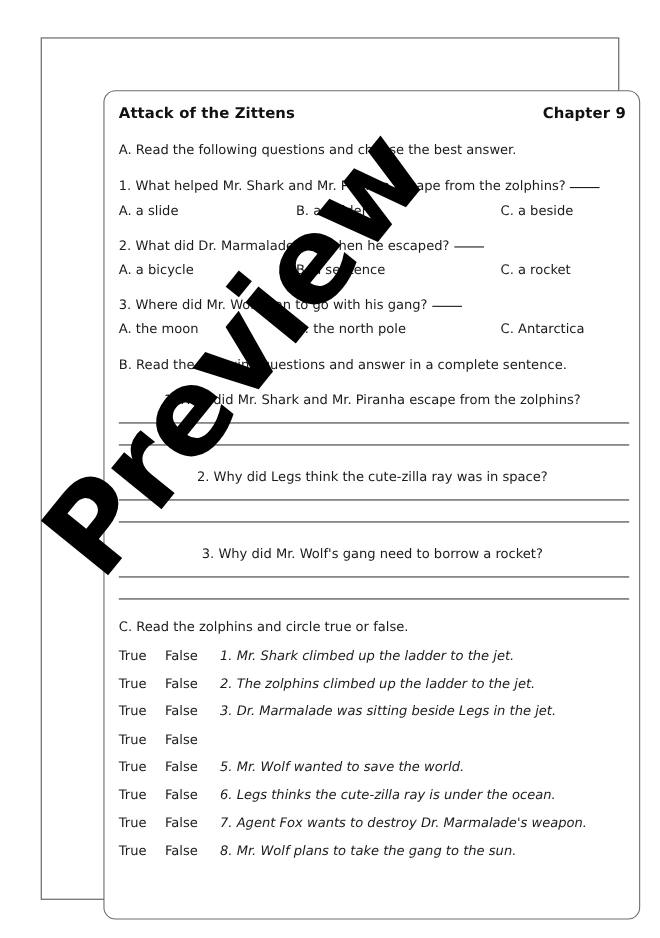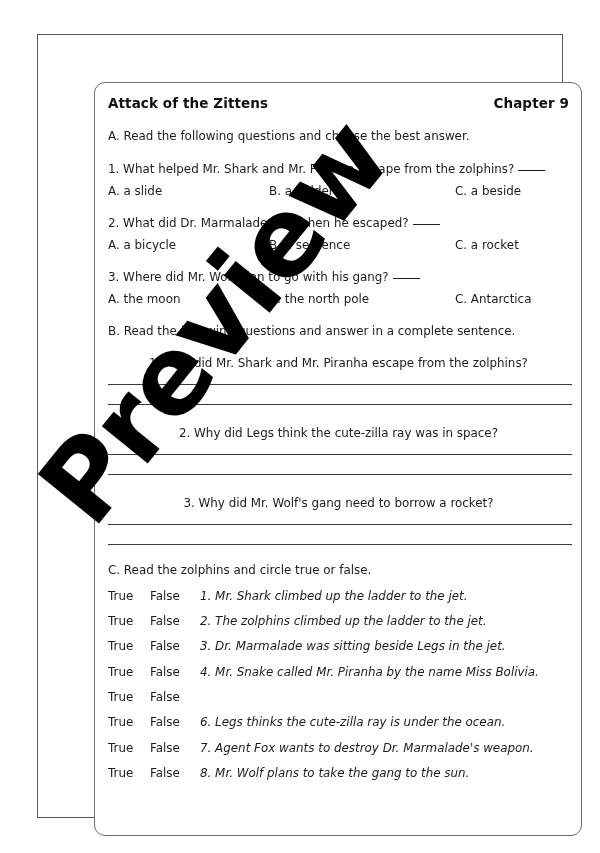--- a/index.html
+++ b/index.html
@@ -240,26 +240,26 @@
 
           <div class="tf-row">
             <span class="tf-true">True</span>
             <span class="tf-false">False</span>
             <span class="tf-text">3. Dr. Marmalade was sitting beside Legs in the jet.</span>
           </div>
 
           <div class="tf-row">
             <span class="tf-true">True</span>
             <span class="tf-false">False</span>
-            <span class="tf-text">4. Mr. Snake called Mr. Piranha by the name Miss Bolivia.</span>
-          </div>
-
-          <div class="tf-row">
-            <span class="tf-true">True</span>
-            <span class="tf-false">False</span>
+          </div>
+
+          <div class="tf-row">
+            <span class="tf-true">True</span>
+            <span class="tf-false">False</span>
+            <span class="tf-text">5. Mr. Wolf wanted to save the world.</span>
           </div>
 
           <div class="tf-row">
             <span class="tf-true">True</span>
             <span class="tf-false">False</span>
             <span class="tf-text">6. Legs thinks the cute-zilla ray is under the ocean.</span>
           </div>
 
           <div class="tf-row">
             <span class="tf-true">True</span>

